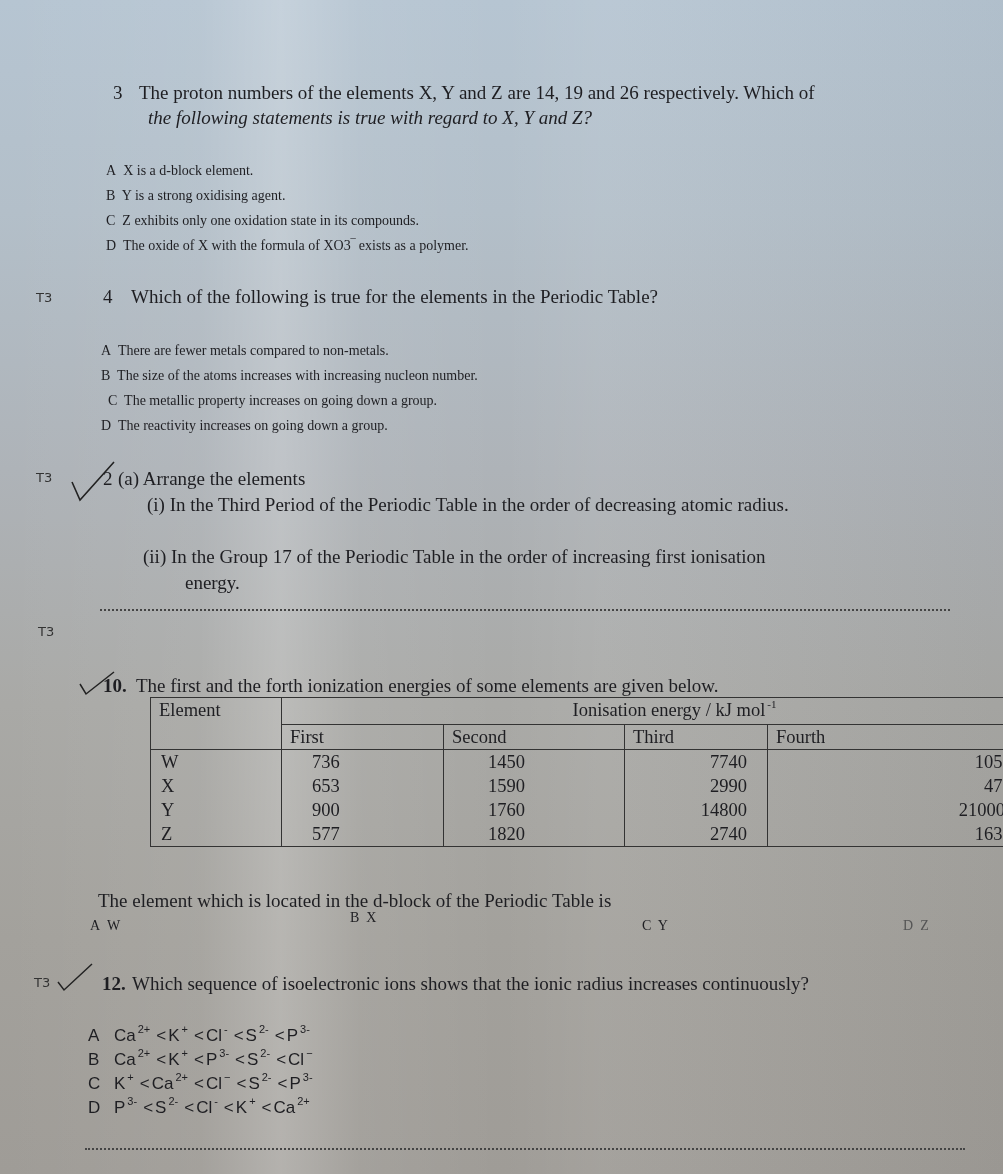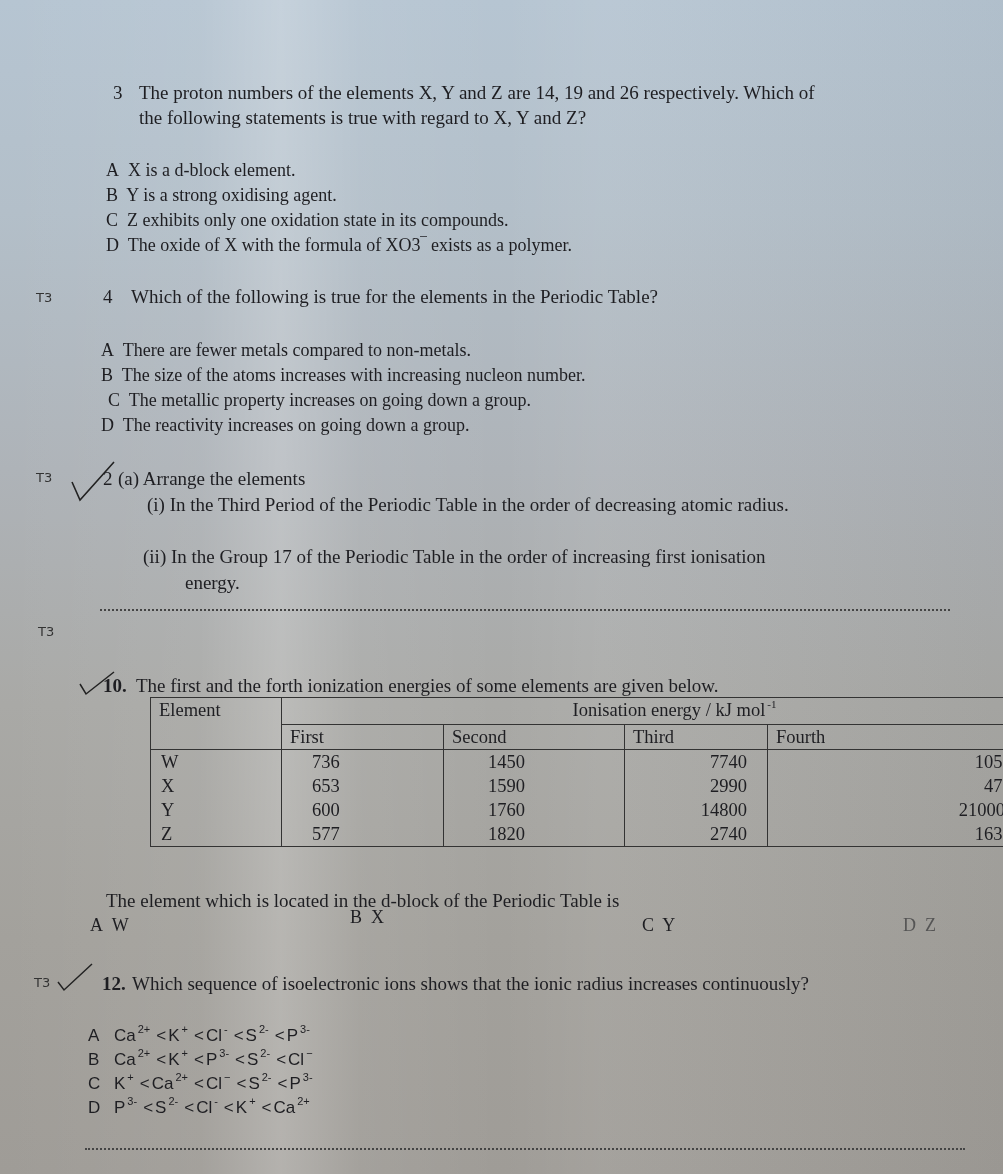--- a/index.html
+++ b/index.html
@@ -8,21 +8,21 @@
       font-family: "Liberation Serif", "DejaVu Serif", serif;
       color: #1e1e22;
       background: linear-gradient(180deg, #b6c5d2 0%, #b3bfc9 18%, #aeb3b8 40%, #a9a9a6 60%, #a3a19c 80%, #9f9c97 100%);
     }
     .sheen {
       position: absolute; inset: 0; pointer-events: none;
       background: linear-gradient(90deg, rgba(255,255,255,0) 0%, rgba(255,255,255,0.05) 20%, rgba(255,255,255,0.22) 28%, rgba(255,255,255,0.05) 36%, rgba(255,255,255,0) 50%, rgba(255,255,255,0.06) 60%, rgba(0,0,0,0.03) 100%);
     }
     .abs { position: absolute; white-space: nowrap; }
     .q { font-size: 19px; line-height: 26px; }
-    .opt { font-size: 18px; line-height: 25px; }
+    .opt { font-size: 14px; line-height: 25px; }
     .margin-note { font-family: "DejaVu Sans", sans-serif; font-size: 13px; color: #333; }
     .dotline {
       position: absolute; height: 0;
       border-top: 2px dotted #444;
     }
     table.ie {
       position: absolute; left: 150px; top: 697px; width: 922px;
       border-collapse: collapse; font-size: 18.5px; line-height: 24px;
     }
     table.ie td, table.ie th {
@@ -38,21 +38,21 @@
     .ion-row .lt { margin: 0 2px; }
   </style>
 </head>
 <body>
 
 <div class="sheen"></div>
 
 <section>
   <div class="abs q" style="left:113px; top:80px;">3</div>
   <div class="abs q" style="left:139px; top:80px;">The proton numbers of the elements X, Y and Z are 14, 19 and 26 respectively. Which of</div>
-  <div class="abs q" style="left:139px; top:105px;">the following statements is true with regard to X, Y and Z?</div>
+  <div class="abs q" style="left:148px; top:105px;font-style:italic;">the following statements is true with regard to X, Y and Z?</div>
 
   <div class="abs opt" style="left:106px; top:158px;">
     <span>A</span>&nbsp;
     <span>X is a d-block element.</span>
   </div>
   <div class="abs opt" style="left:106px; top:183px;">
     <span>B</span>&nbsp;
     <span>Y is a strong oxidising agent.</span>
   </div>
   <div class="abs opt" style="left:106px; top:208px;">
@@ -132,36 +132,36 @@
       </tr>
       <tr>
         <td class="el">X</td>
         <td style="padding-left:30px;">653</td>
         <td style="padding-left:44px;">1590</td>
         <td class="num" style="padding-right:20px;">2990</td>
         <td class="num" style="padding-right:50px;">4770</td>
       </tr>
       <tr>
         <td class="el">Y</td>
-        <td style="padding-left:30px;">600</td>
+        <td style="padding-left:30px;">900</td>
         <td style="padding-left:44px;">1760</td>
         <td class="num" style="padding-right:20px;">14800</td>
         <td class="num" style="padding-right:66px;">21000</td>
       </tr>
       <tr>
         <td class="el">Z</td>
         <td style="padding-left:30px;">577</td>
         <td style="padding-left:44px;">1820</td>
         <td class="num" style="padding-right:20px;">2740</td>
         <td class="num" style="padding-right:50px;">16300</td>
       </tr>
     </tbody>
   </table>
 
-  <div class="abs q" style="left:106px; top:888px;text-align:right;">The element  which is  located in the d-block of the Periodic Table is</div>
+  <div class="abs q" style="left:98px; top:888px;text-align:right;">The element  which is  located in the d-block of the Periodic Table is</div>
   <div class="abs opt" style="left:90px; top:913px;">
     <span>A</span>&nbsp;
     <span>W</span>
   </div>
   <div class="abs opt" style="left:350px; top:905px;">
     <span>B</span>&nbsp;
     <span>X</span>
   </div>
   <div class="abs opt" style="left:642px; top:913px;">
     <span>C</span>&nbsp;

